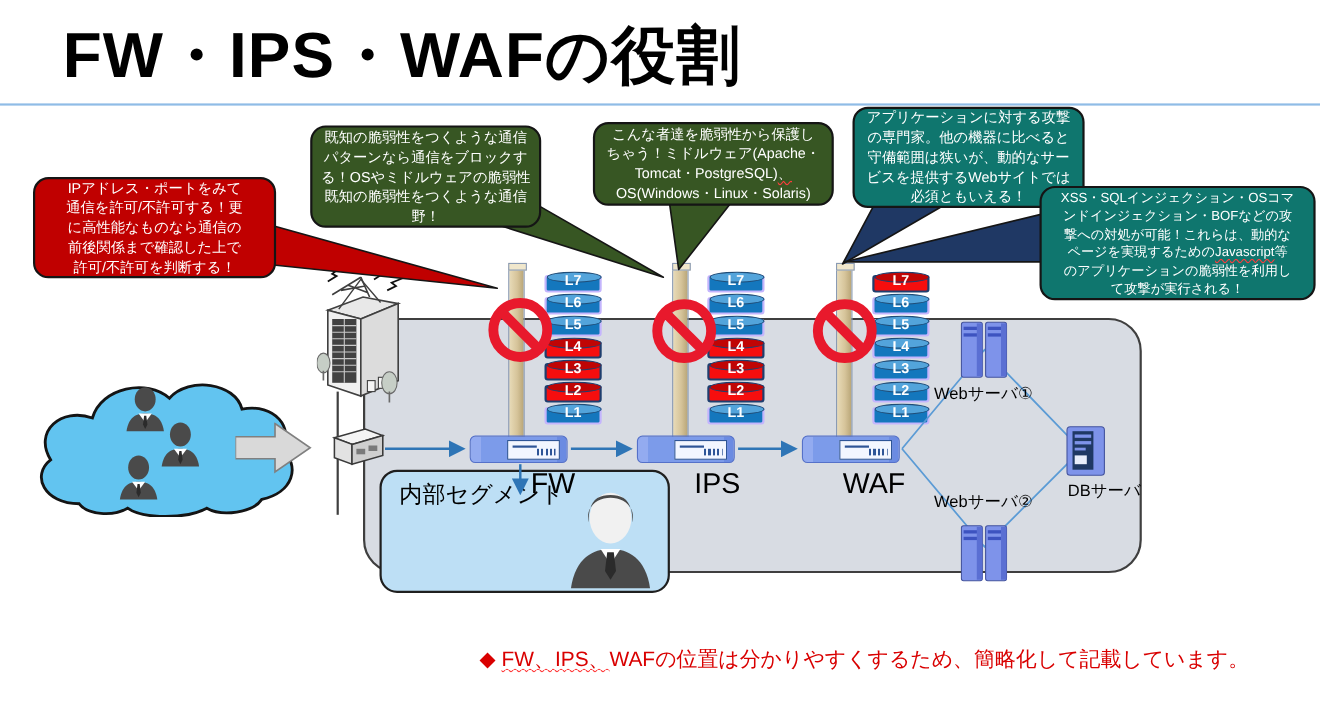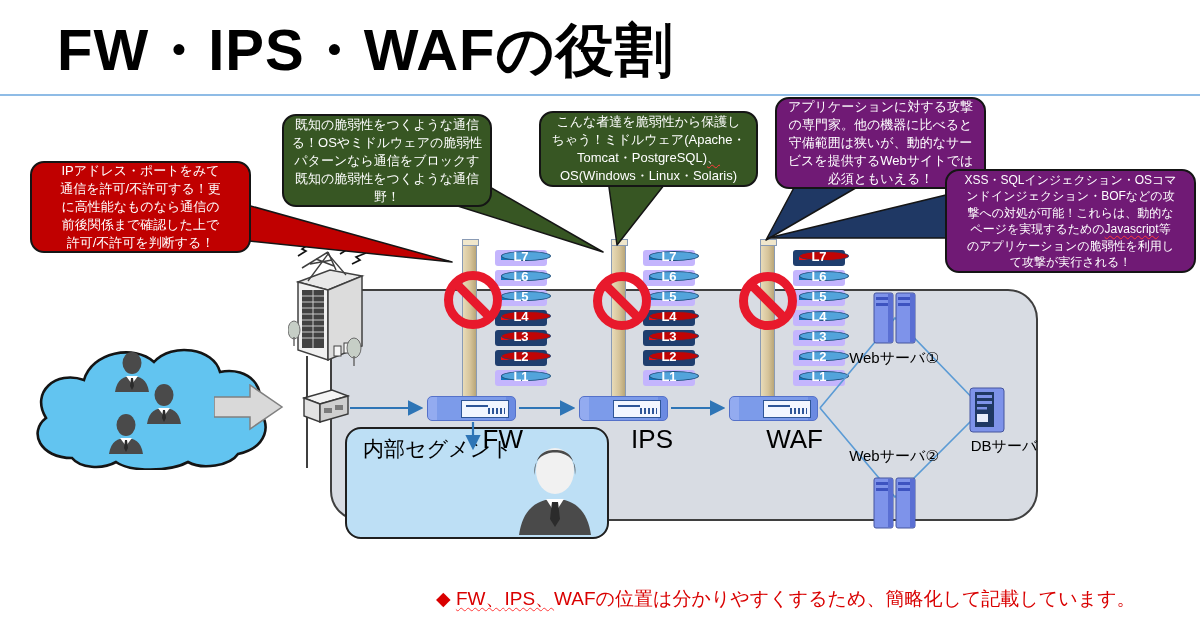--- a/index.html
+++ b/index.html
@@ -10,36 +10,36 @@
   #title{position:absolute;left:57px;top:12px;font-size:58px;font-weight:bold;color:#000;letter-spacing:1px;}
   #divider{position:absolute;left:0;top:94px;width:1200px;height:2px;background:#8FBCE6;}
   
   #main-area{position:absolute;left:330px;top:289px;width:708px;height:232px;background:#D8DCE3;
              border:2px solid #3F3F3F;border-radius:30px;z-index:1;box-sizing:border-box;}
   
   .callout{position:absolute;border:2px solid #151515;border-radius:14px;color:#fff;text-align:center;
            display:flex;flex-direction:column;justify-content:center;z-index:9;box-sizing:border-box;}
   .callout .cl{line-height:18px;font-size:13px;white-space:nowrap;}
   .callout.small .cl{line-height:16.5px;font-size:12px;}
-  .c-red{background:#C00000;} .c-green{background:#375623;} .c-navy{background:#701a75;}
+  .c-red{background:#C00000;} .c-green{background:#375623;} .c-navy{background:#0f766e;}
   .squig{text-decoration:underline wavy #FF3B3B 1px;text-underline-offset:2px;}
   
   .pole{position:absolute;width:15px;background:linear-gradient(90deg,#E8DBB8,#D6C49A 55%,#B9A678);
         border:1px solid #8A9BB4;z-index:2;box-sizing:border-box;}
   .pole::before{content:"";position:absolute;left:-1px;top:-5px;width:15px;height:5px;background:#F0E7CC;
         border:1px solid #8A9BB4;}
   
   .nosign{position:absolute;width:58px;height:58px;z-index:4;}
   .nosign::before{content:"";position:absolute;left:0;top:0;width:58px;height:58px;box-sizing:border-box;
         border:9px solid #E8192C;border-radius:50%;}
   .nosign::after{content:"";position:absolute;left:3px;top:24.5px;width:52px;height:9px;background:#E8192C;
         transform:rotate(45deg);}
   
-  .cyl{position:absolute;width:52px;height:16px;border:6px solid #c4b5fd;border-radius:3px;
-       display:flex;align-items:center;justify-content:center;z-index:3;box-sizing:border-box;}
+  .cyl{position:absolute;width:52px;height:16px;border:2px solid #c4b5fd;border-radius:3px;
+       display:flex;align-items:flex-start;justify-content:center;z-index:3;box-sizing:border-box;}
   .cyl::before{content:"";position:absolute;left:0px;top:-5px;width:48px;height:8px;
        border:1px solid #1F4E79;border-radius:50%;}
   .cyl span{position:relative;z-index:2;color:#fff;font-size:13px;font-weight:bold;line-height:1;margin-top:-4px;}
   .cyl.blue{background:#1477BD;} .cyl.blue::before{background:#53A4DB;}
   .cyl.red{background:#F60E0E;border-color:#1F3E6E;} .cyl.red::before{background:#C00505;border-color:#1F3E6E;}
   
   .appl{position:absolute;width:89px;height:25px;border-radius:5px;z-index:6;box-sizing:border-box;
         background:linear-gradient(90deg,#93ABF0 0 9px,#7C9BEA 9px calc(100% - 9px),#6B8BE2 calc(100% - 9px));
         border:1px solid #5571C9;}
   .appl .panel{position:absolute;left:33px;top:3px;width:46px;height:16px;background:#F2F6FF;border:1px solid #2E5597;}
@@ -277,22 +277,22 @@
   <div class="callout c-red" style="left:30px;top:161px;width:221px;height:92px">
     <div class="cl">IPアドレス・ポートをみて</div>
     <div class="cl">通信を許可/不許可する！更</div>
     <div class="cl">に高性能なものなら通信の</div>
     <div class="cl">前後関係まで確認した上で</div>
     <div class="cl">許可/不許可を判断する！</div>
   </div>
 
   <div class="callout c-green" style="left:282px;top:114px;width:210px;height:93px">
     <div class="cl">既知の脆弱性をつくような通信</div>
+    <div class="cl">パターンなら通信をブロックす</div>
     <div class="cl">る！OSやミドルウェアの脆弱性</div>
-    <div class="cl">パターンなら通信をブロックす</div>
     <div class="cl">既知の脆弱性をつくような通信</div>
     <div class="cl">野！</div>
   </div>
 
   <div class="callout c-green" style="left:539px;top:111px;width:219px;height:76px">
     <div class="cl">こんな者達を脆弱性から保護し</div>
     <div class="cl">ちゃう！ミドルウェア(Apache・</div>
     <div class="cl"><span>Tomcat・PostgreSQL)</span><span class="squig">、</span></div>
     <div class="cl">OS(Windows・Linux・Solaris)</div>
   </div>

